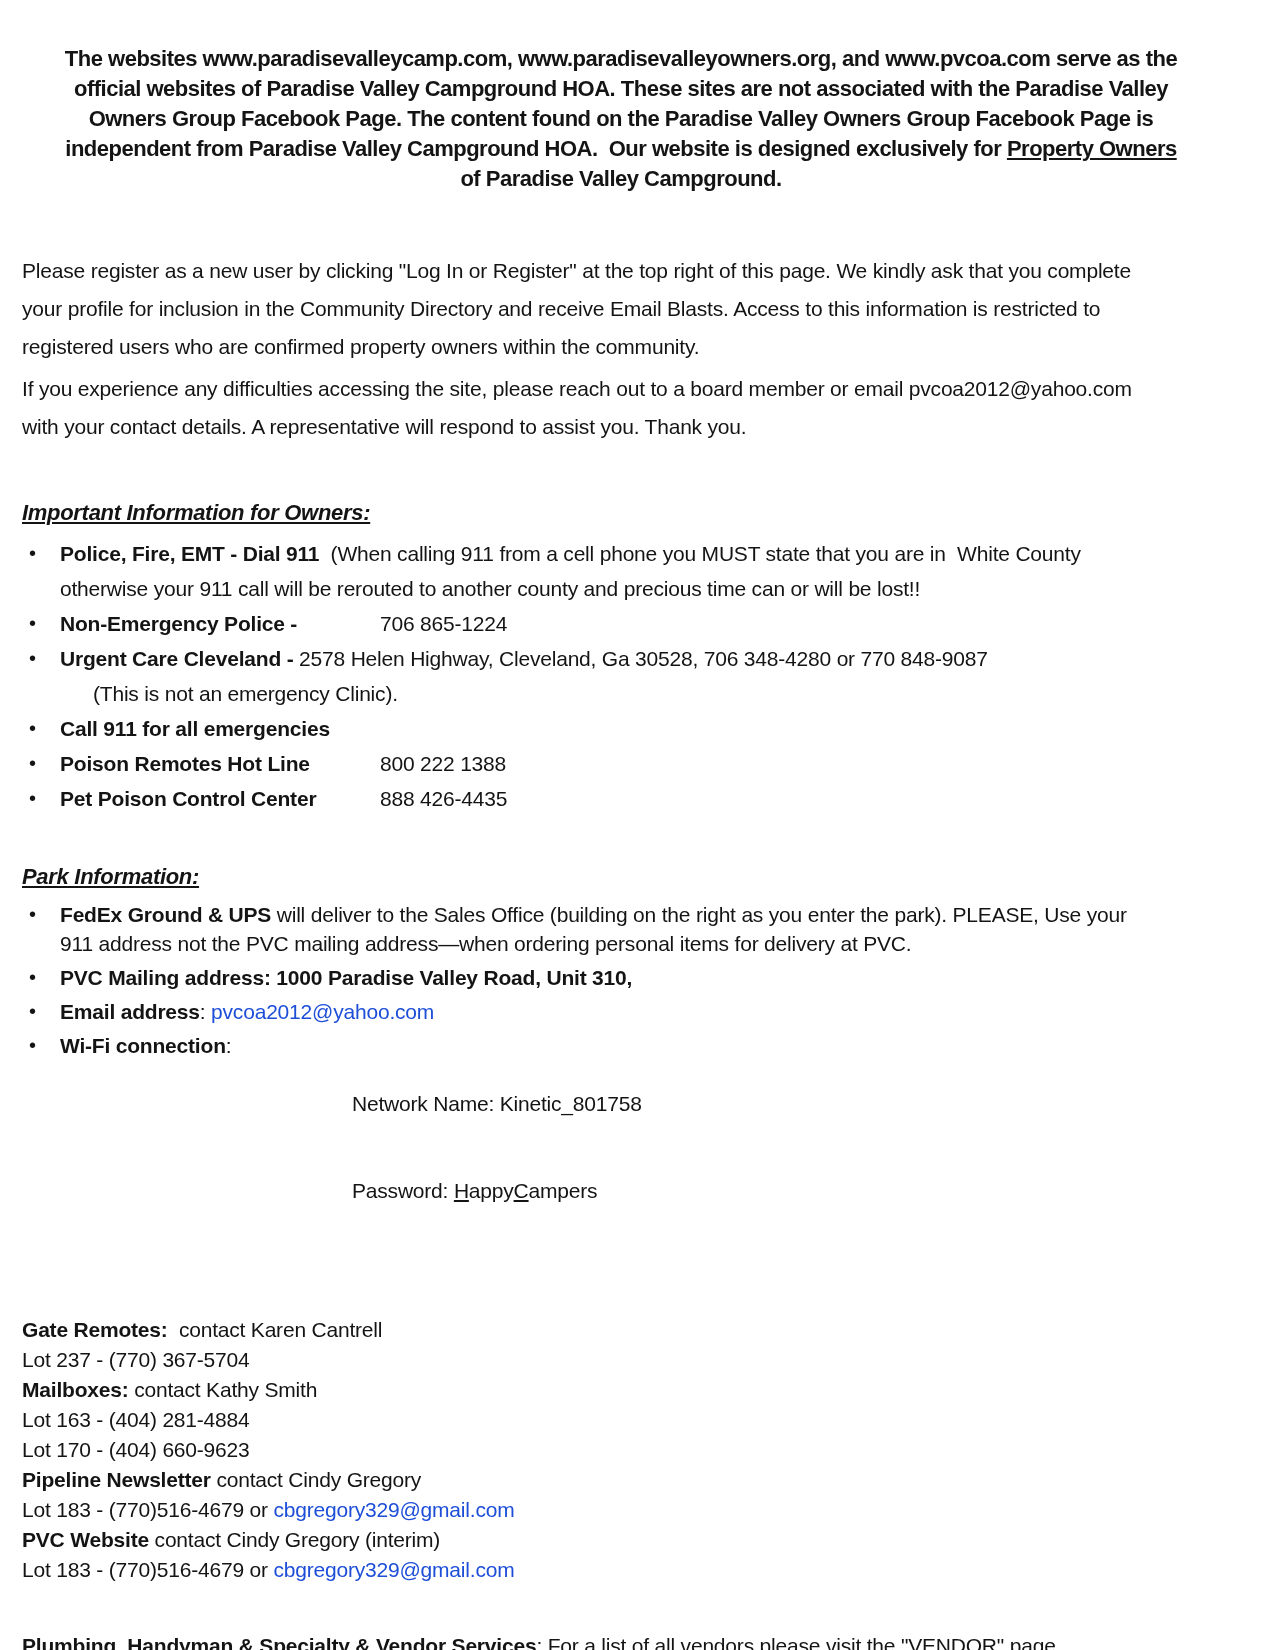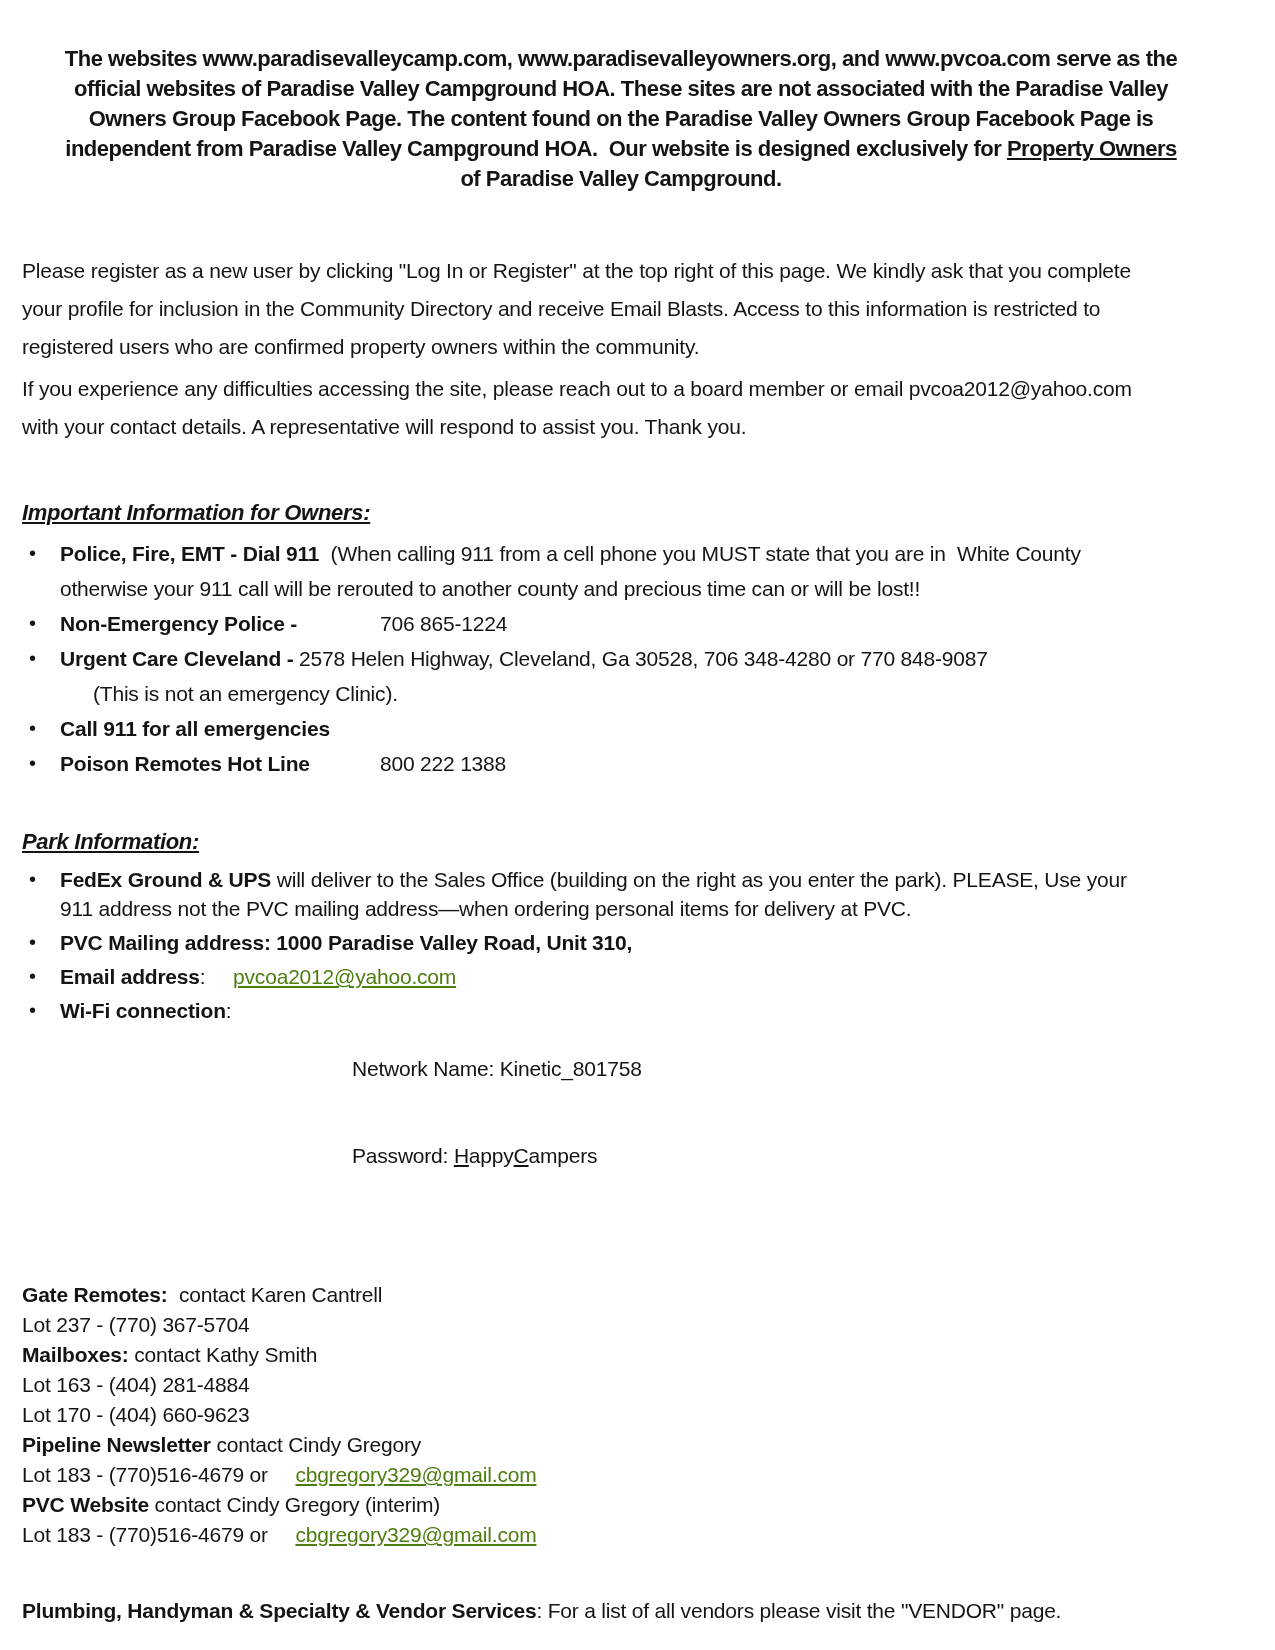--- a/index.html
+++ b/index.html
@@ -48,21 +48,21 @@
 
   .tab320 { display:inline-block; min-width:320px; }
   .note { display:block; padding-left:33px; }
   .indent2 { display:block; padding-left:33px; }
 
   .wifi-row { display:flex; }
   .wifi-label { flex:none; width:247px; }
   .wifi-col { display:block;margin-left:45px; }
   .wifi-col .line { display:block; line-height:29px; }
 
-  a.link { color:#4d7c0f; text-decoration:underline; cursor:pointer;margin-left:22px; }
+  a.link { color:#1d4ed8; cursor:pointer; }
 
   .contacts { margin-top:52px; font-size:21px; letter-spacing:-0.2px; }
   .crow { display:flex; line-height:30px;flex-direction:column; }
   .cleft { flex:none; width:573px; white-space:pre-wrap; }
   .cright { white-space:pre-wrap; }
 
   .footer {
     margin-top:46px; font-size:21px; letter-spacing:-0.2px;
     line-height:30px; white-space:pre-wrap;
   }
@@ -79,20 +79,21 @@
   <p class="para">If you experience any difficulties accessing the site, please reach out to a board member or email pvcoa2012@yahoo.com with your contact details. A representative will respond to assist you. Thank you.</p>
 
   <h2 class="sec">Important Information for Owners:</h2>
 
   <ul class="list-wide">
     <li><b>Police, Fire, EMT - Dial 911</b><span>  (When calling 911 from a cell phone you MUST state that you are in  White County otherwise your 911 call will be rerouted to another county and precious time can or will be lost!!</span></li>
     <li><b class="tab320">Non-Emergency Police -</b><span>706 865-1224</span></li>
     <li><b>Urgent Care Cleveland -</b><span> 2578 Helen Highway, Cleveland, Ga 30528, 706 348-4280 or 770 848-9087</span><span class="note">(This is not an emergency Clinic).</span></li>
     <li><b>Call 911 for all emergencies</b></li>
     <li><b class="tab320">Poison Remotes Hot Line</b><span>800 222 1388</span></li>
+    <li><b class="tab320">Pet Poison Control Center</b><span>888 426-4435</span></li>
   </ul>
 
   <h2 class="sec sec2">Park Information:</h2>
 
   <ul class="list-tight">
     <li><b>FedEx Ground &amp; UPS</b><span> will deliver to the Sales Office (building on the right as you enter the park). PLEASE, Use your 911 address not the PVC mailing address—when ordering personal items for delivery at PVC.</span></li>
     <li><b>PVC Mailing address: 1000 Paradise Valley Road, Unit 310,</b></li>
     <li><b>Email address</b><span>: </span><a class="link">pvcoa2012@yahoo.com</a></li>
     <li class="wifi-row">
       <span class="wifi-label"><b>Wi-Fi connection</b><span>:</span></span>

